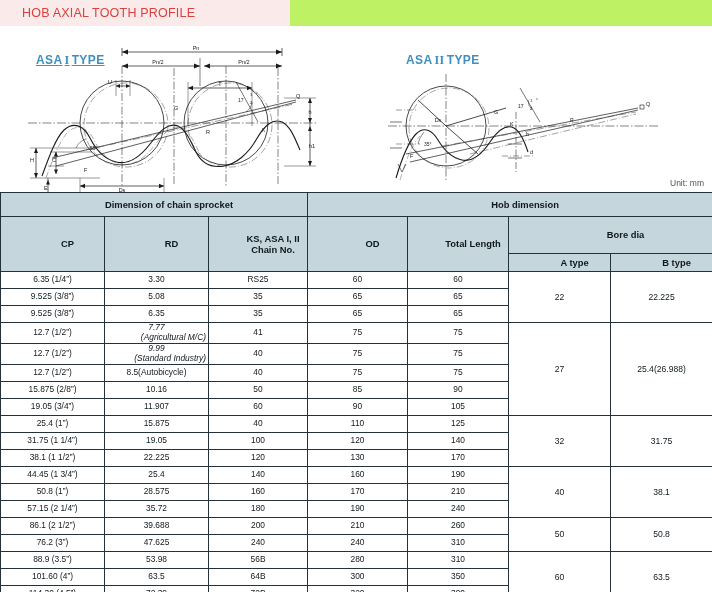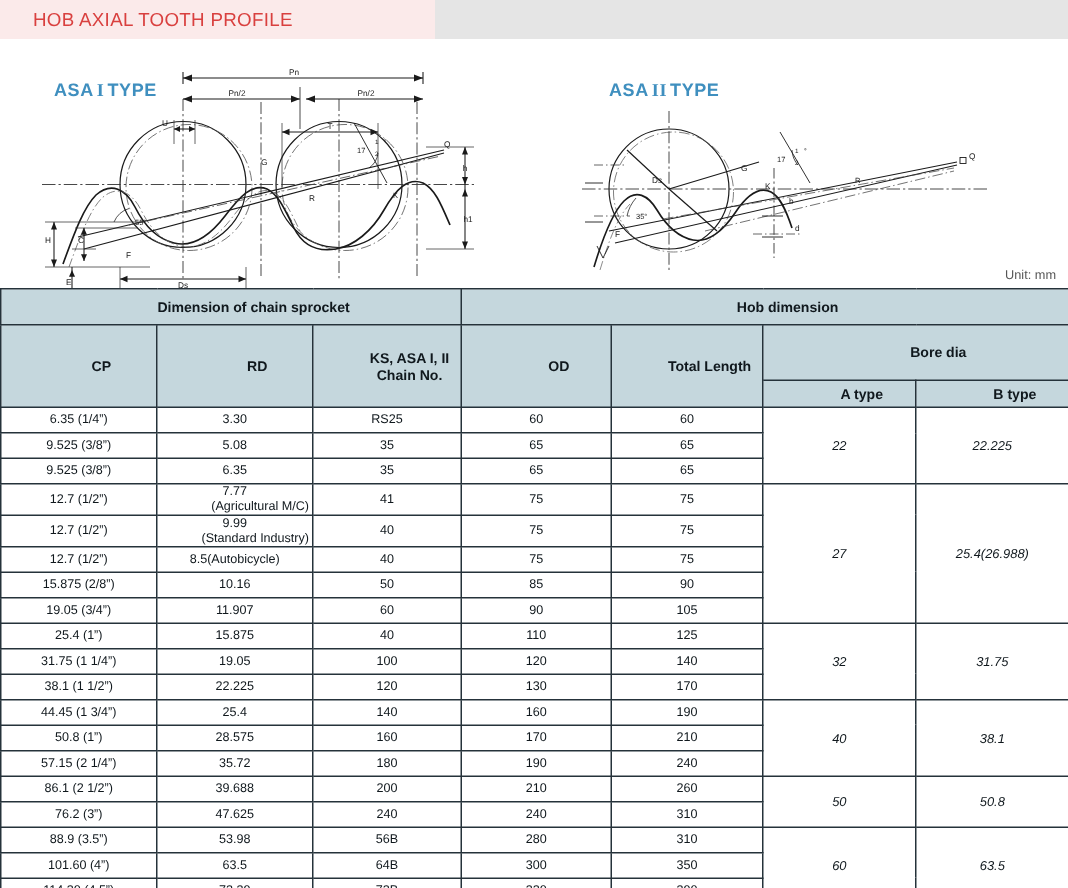--- a/index.html
+++ b/index.html
@@ -8,40 +8,40 @@
     background:#ffffff;
     font-family:"Liberation Sans","DejaVu Sans",sans-serif;
     color:#1a1a1a;
     -webkit-font-smoothing:antialiased;
   }
   .page{position:relative;width:712px;height:592px;}
 
   
   .title-band{
     position:absolute;left:0;top:0;width:712px;height:26px;
-    background:#e5e5e5;
+    background:#bef264;
   }
   .title-band .bar{
     position:absolute;left:0;top:0;width:290px;height:26px;
     background:#fbeaea;
   }
   .page-title{
     position:absolute;left:22px;top:6px;
     font-size:12.5px;letter-spacing:.2px;
     color:#d9403f;font-weight:400;white-space:nowrap;
   }
 
   
   .diagrams{position:absolute;left:0;top:26px;width:712px;height:166px;background:#fff;}
   .diag-label{
     position:absolute;font-size:12px;font-weight:700;color:#3f8fbf;
     letter-spacing:.4px;white-space:nowrap;
   }
   .diag-label .roman{font-family:"Liberation Serif","DejaVu Serif",serif;font-weight:700;padding:0 2px;}
-  #asa1-label{left:36px;top:27px;}
+  #asa1-label{left:36px;top:27px;text-decoration:underline;}
   #asa2-label{left:406px;top:27px;}
   .diag-svg{position:absolute;left:0;top:0;}
   .unit-note{
     position:absolute;right:8px;top:152px;
     font-size:8.5px;color:#555;white-space:nowrap;
   }
 
   
   .tbl-wrap{position:absolute;left:0;top:192px;width:712px;}
   table.spec{
@@ -56,24 +56,24 @@
   table.spec thead th{
     background:#c5d7dd;
     font-weight:700;font-size:9.4px;color:#10181d;padding-left:32px;
   }
   table.spec thead tr.grp th{height:23px;}
   table.spec thead tr.sub th{height:36px;}
   table.spec thead tr.sub2 th{height:17px;}
   table.spec tbody td{
     background:#ffffff;height:16px;font-weight:400;color:#10181d;
   }
-  td.two-line{line-height:1.12;padding:1px 2px;}
+  td.two-line{line-height:1.12;padding:1px 2px;font-style:italic;}
   td.two-line .l1{display:block;}
   td.two-line .l2{display:block;text-align:right;}
-  td.merged{font-size:8.6px;font-style:italic;}
+  td.merged{font-size:8.6px;}
   col.c-cp{width:104px;}
   col.c-rd{width:104px;}
   col.c-chain{width:99px;}
   col.c-od{width:100px;}
   col.c-tl{width:101px;}
   col.c-a{width:102px;}
   col.c-b{width:102px;}
 </style>
 </head>
 <body>

